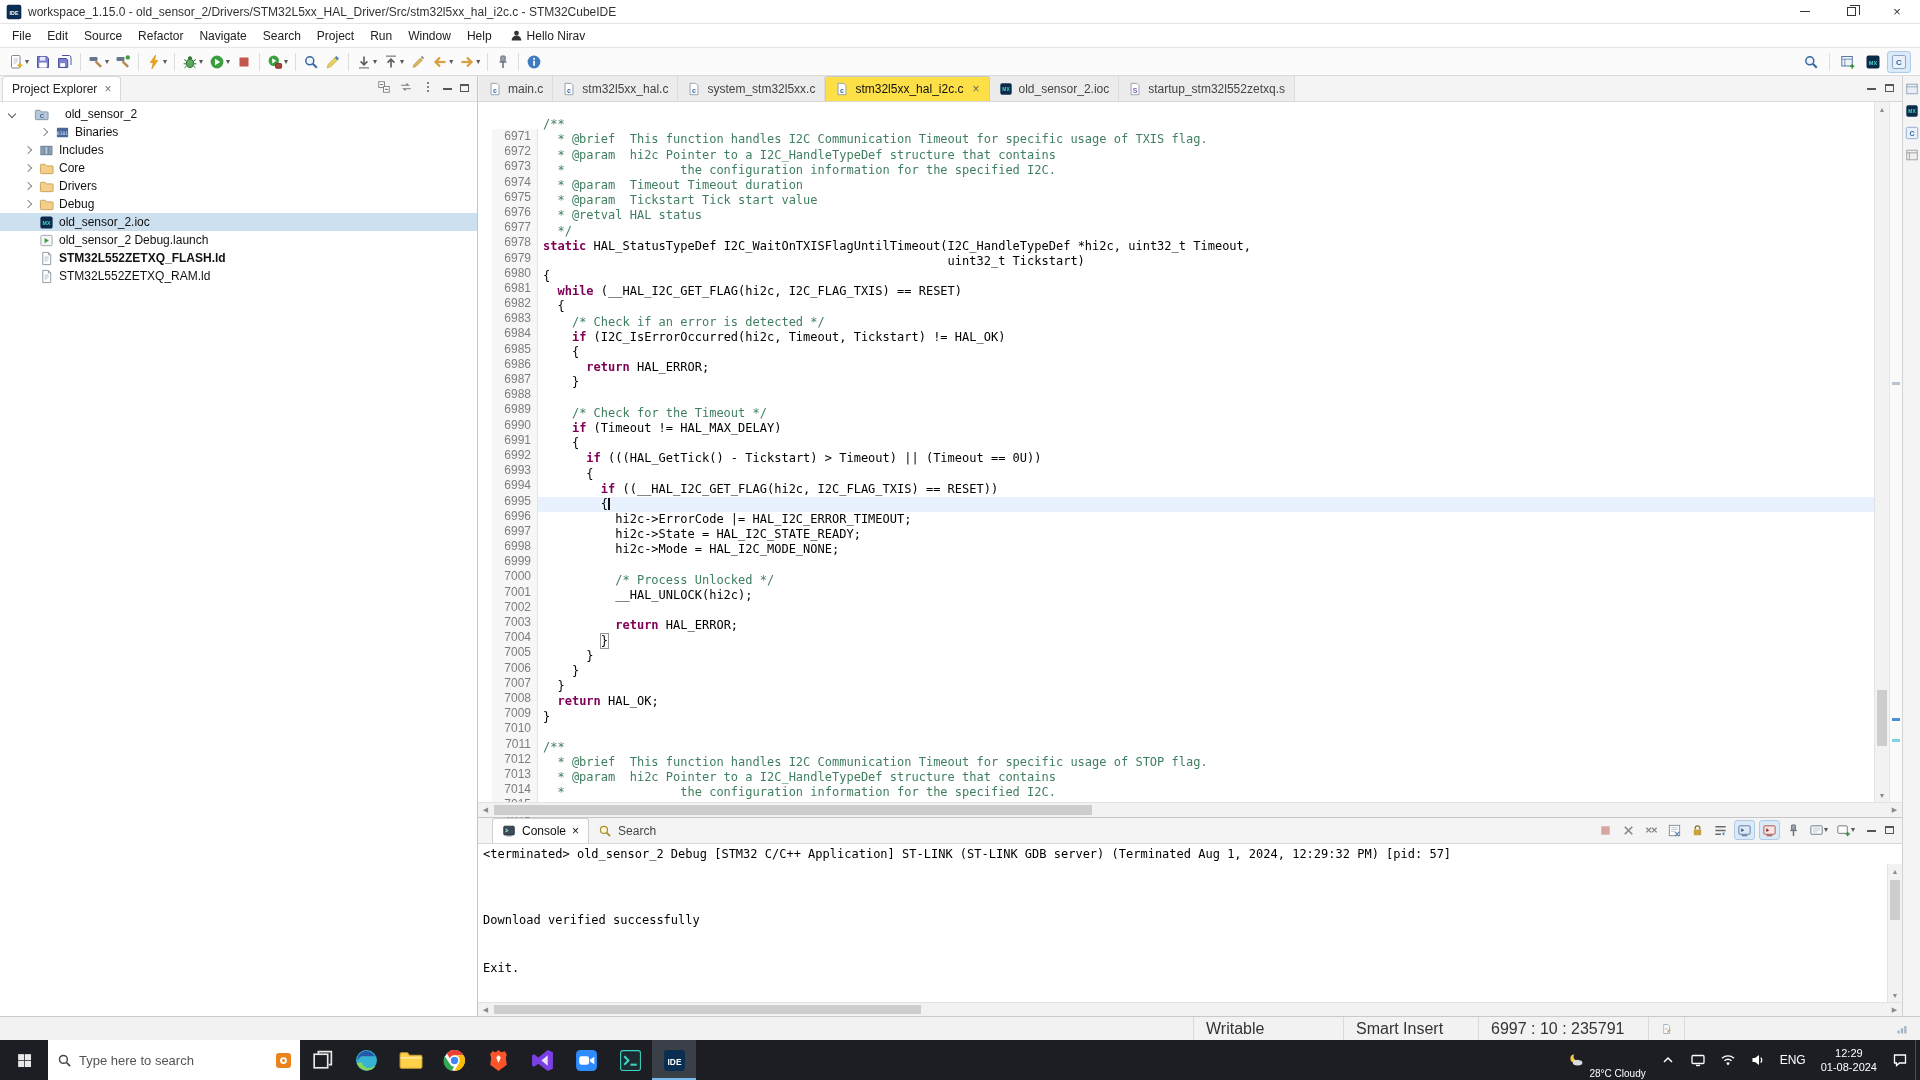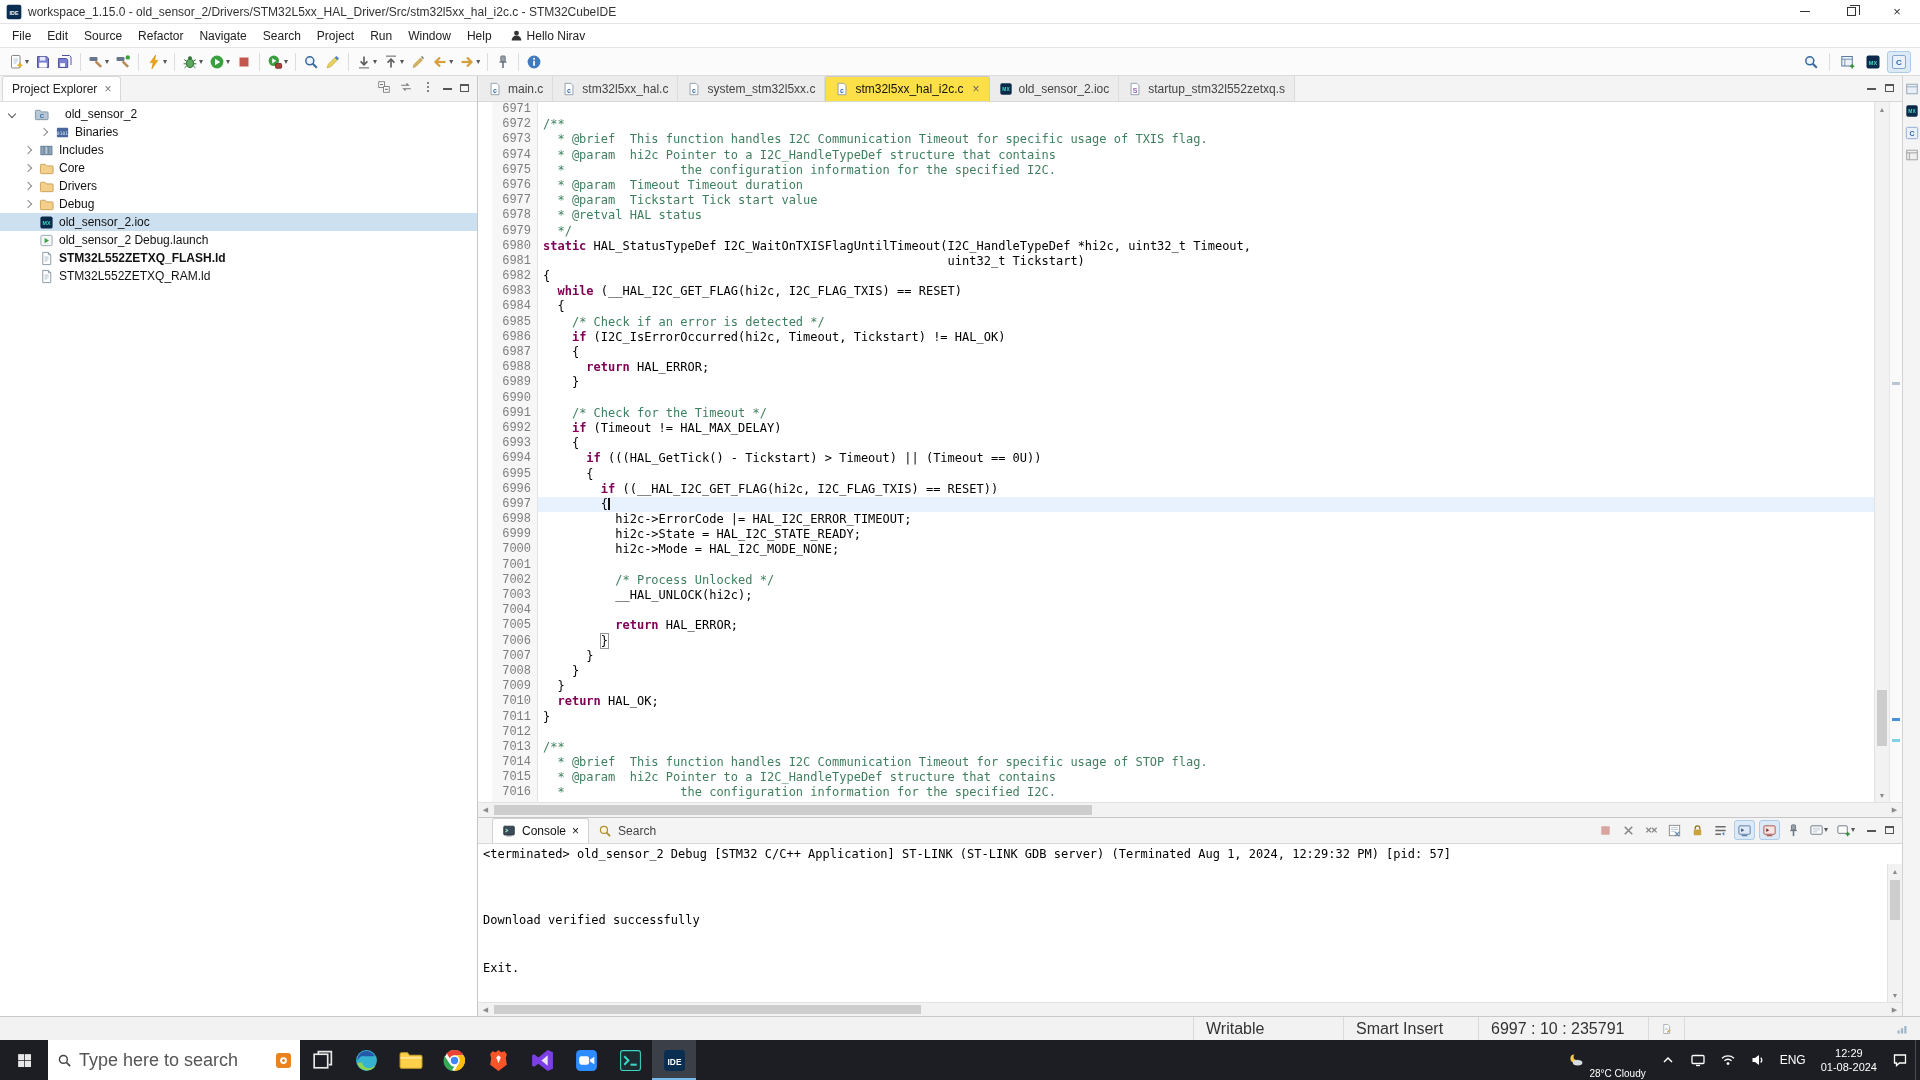--- a/index.html
+++ b/index.html
@@ -63,21 +63,21 @@
   .editor { height: 742px; flex: 0 0 742px; background: #fff; display: flex; flex-direction: column; border-bottom: 1px solid #c6c6c6; }
   .tabs { height: 26px; background: #f4f4f4; border-bottom: 1px solid #d8d8d8; display: flex; align-items: flex-end; padding-left: 1px; flex: 0 0 26px; }
   .tab { height: 25px; display: flex; align-items: center; gap: 6px; padding: 0 9px; font-size: 12px; color: #444; background: #ececec; border-right: 1px solid #dcdcdc; white-space: nowrap; }
   .tab.active { background: #fde047; color: #111; border: 1px solid #c9c9c9; border-bottom: none; border-radius: 2px 2px 0 0; }
   .tab .ticon svg { width: 14px; height: 14px; }
   .tab .close { color: #666; font-size: 12px; margin-left: 3px; line-height: 1; }
   .tab-tools { margin-left: auto; display: flex; gap: 9px; align-items: center; padding: 0 8px 5px 0; }
 
   .editor-body { flex: 1; display: flex; min-height: 0; }
   .annot-ruler { width: 14px; flex: 0 0 14px; background: #fff; }
-  .lines { width: 46px; flex: 0 0 46px; background: #f7f7f7; border-right: 1px solid #e4e4e4; color: #7d7d7d; font-family: Liberation Mono, monospace; font-size: 12px; text-align: right; padding-right: 6px; }
+  .lines { width: 46px; flex: 0 0 46px; background: #f7f7f7; border-right: 1px solid #e4e4e4; color: #7d7d7d; font-family: Liberation Sans, sans-serif; font-size: 12px; text-align: right; padding-right: 6px; margin-top: 27px; }
   .lines .num { height: 15.2px; line-height: 15.2px; }
   .code { flex: 1; min-width: 0; font-family: "DejaVu Sans Mono", monospace; font-size: 12px; overflow: hidden; }
   .code-row { height: 15.2px; line-height: 15.2px; white-space: pre; padding-left: 5px; color: #000; }
   .code-row.current { background: #e8f2fe; }
   .kw { color: #7f0055; font-weight: bold; }
   .cm { color: #3f7f5f; }
   .caret { display: inline-block; width: 2px; height: 12px; background: #111; vertical-align: -2px; }
   .brace-match { outline: 1px solid #949494; }
 
   .vscroll { width: 15px; flex: 0 0 15px; background: #f2f2f2; border-left: 1px solid #e2e2e2; position: relative; }
@@ -119,21 +119,21 @@
   .sb-icon { width: 36px; justify-content: center; }
   .sb-tail { width: 200px; }
   .sb-cell svg { width: 14px; height: 14px; }
 
   
   .taskbar { height: 40px; flex: 0 0 40px; background: #1c1e23; display: flex; align-items: stretch; color: #fff; }
   .tb-start { width: 48px; display: flex; align-items: center; justify-content: center; }
   .tb-start svg { width: 17px; height: 17px; }
   .tb-search { width: 252px; background: #fff; display: flex; align-items: center; gap: 7px; padding: 0 9px; }
   .tb-search svg { width: 15px; height: 15px; flex: 0 0 auto; }
-  .tb-search input { border: none; outline: none; flex: 1; min-width: 0; font-size: 18px; font-family: "Liberation Sans", sans-serif; color: #ec4899; background: transparent; }
+  .tb-search input { border: none; outline: none; flex: 1; min-width: 0; font-size: 13px; font-family: "Liberation Sans", sans-serif; color: #ec4899; background: transparent; }
   .tb-search input::placeholder { color: #555; }
   .tb-app { width: 44px; display: flex; align-items: center; justify-content: center; position: relative; }
   .tb-app svg { width: 25px; height: 25px; }
   .tb-app.active { background: #3a3f48; box-shadow: inset 0 -2px 0 #76b9ed; }
   .tb-apps { display: flex; }
   .tray { margin-left: auto; display: flex; align-items: center; }
   .tray-item { padding: 0 7px; display: flex; align-items: center; gap: 5px; font-size: 12px; color: #fff; height: 100%; }
   .tray-item svg { width: 16px; height: 16px; }
   .weather-txt { font-size: 10px; margin-top: 27px; }
   .clock { text-align: center; font-size: 11px; line-height: 14px; padding: 0 8px; }

